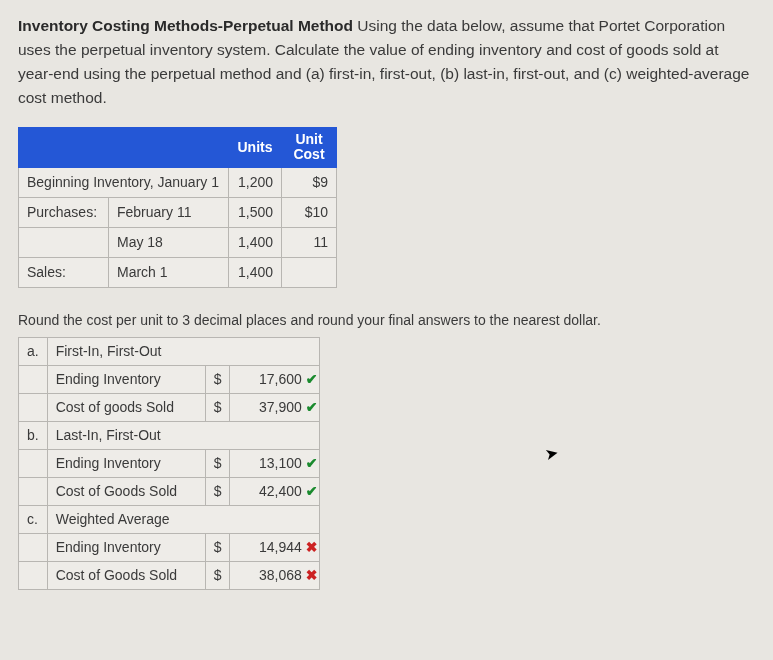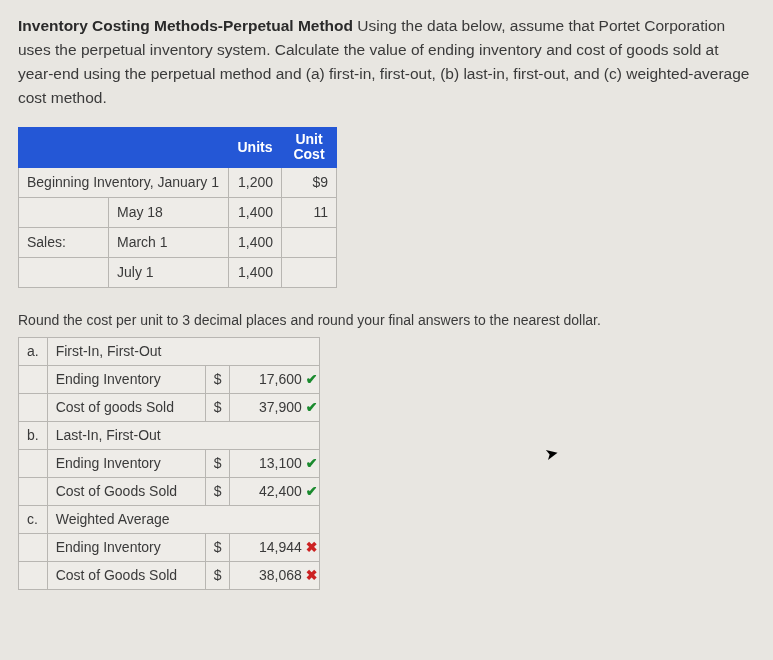--- a/index.html
+++ b/index.html
@@ -91,34 +91,34 @@
       <th style="line-height:1.1;">Unit Cost</th>
     </tr>
   </thead>
   <tbody>
       <tr>
         <td colspan="2">Beginning Inventory, January 1</td>
         <td class="units num">1,200</td>
         <td class="cost num">$9</td>
       </tr>
       <tr>
+        <td class="cat">Purchases:</td>
+        <td class="date">February 11</td>
+        <td class="units num">1,500</td>
+        <td class="cost num">$10</td>
+      </tr>
+      <tr>
         <td class="cat"></td>
         <td class="date">May 18</td>
         <td class="units num">1,400</td>
         <td class="cost num">11</td>
       </tr>
       <tr>
         <td class="cat">Sales:</td>
         <td class="date">March 1</td>
-        <td class="units num">1,400</td>
-        <td class="cost num"></td>
-      </tr>
-      <tr>
-        <td class="cat"></td>
-        <td class="date">July 1</td>
         <td class="units num">1,400</td>
         <td class="cost num"></td>
       </tr>
     </tbody>
 </table>
 
 <p class="round-note">Round the cost per unit to 3 decimal places and round your final answers to the nearest dollar.</p>
 
 <table class="ans-table">
   <tbody>

